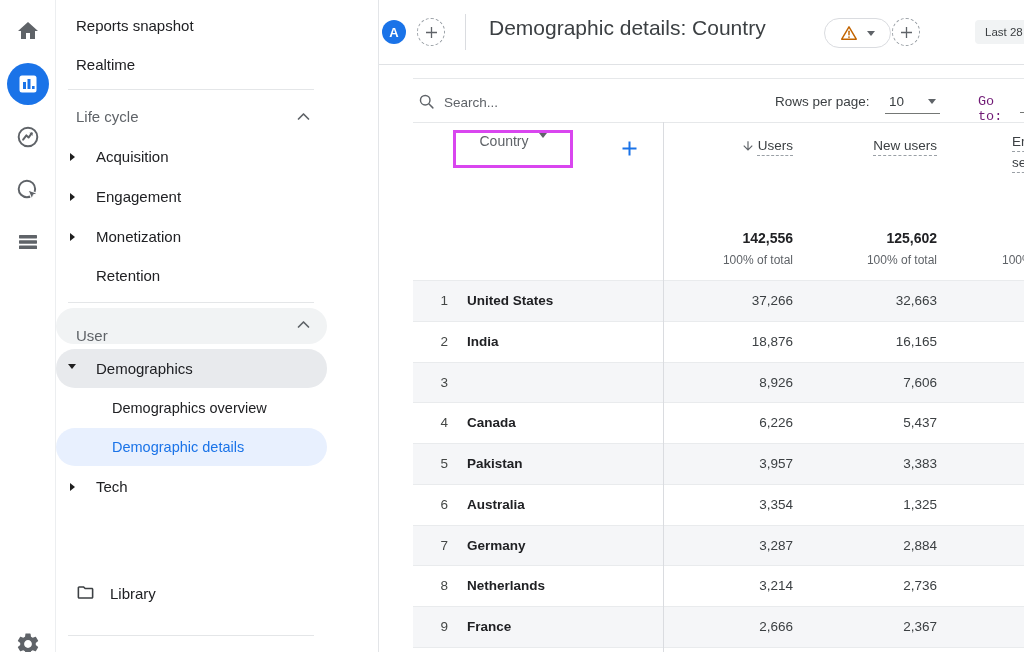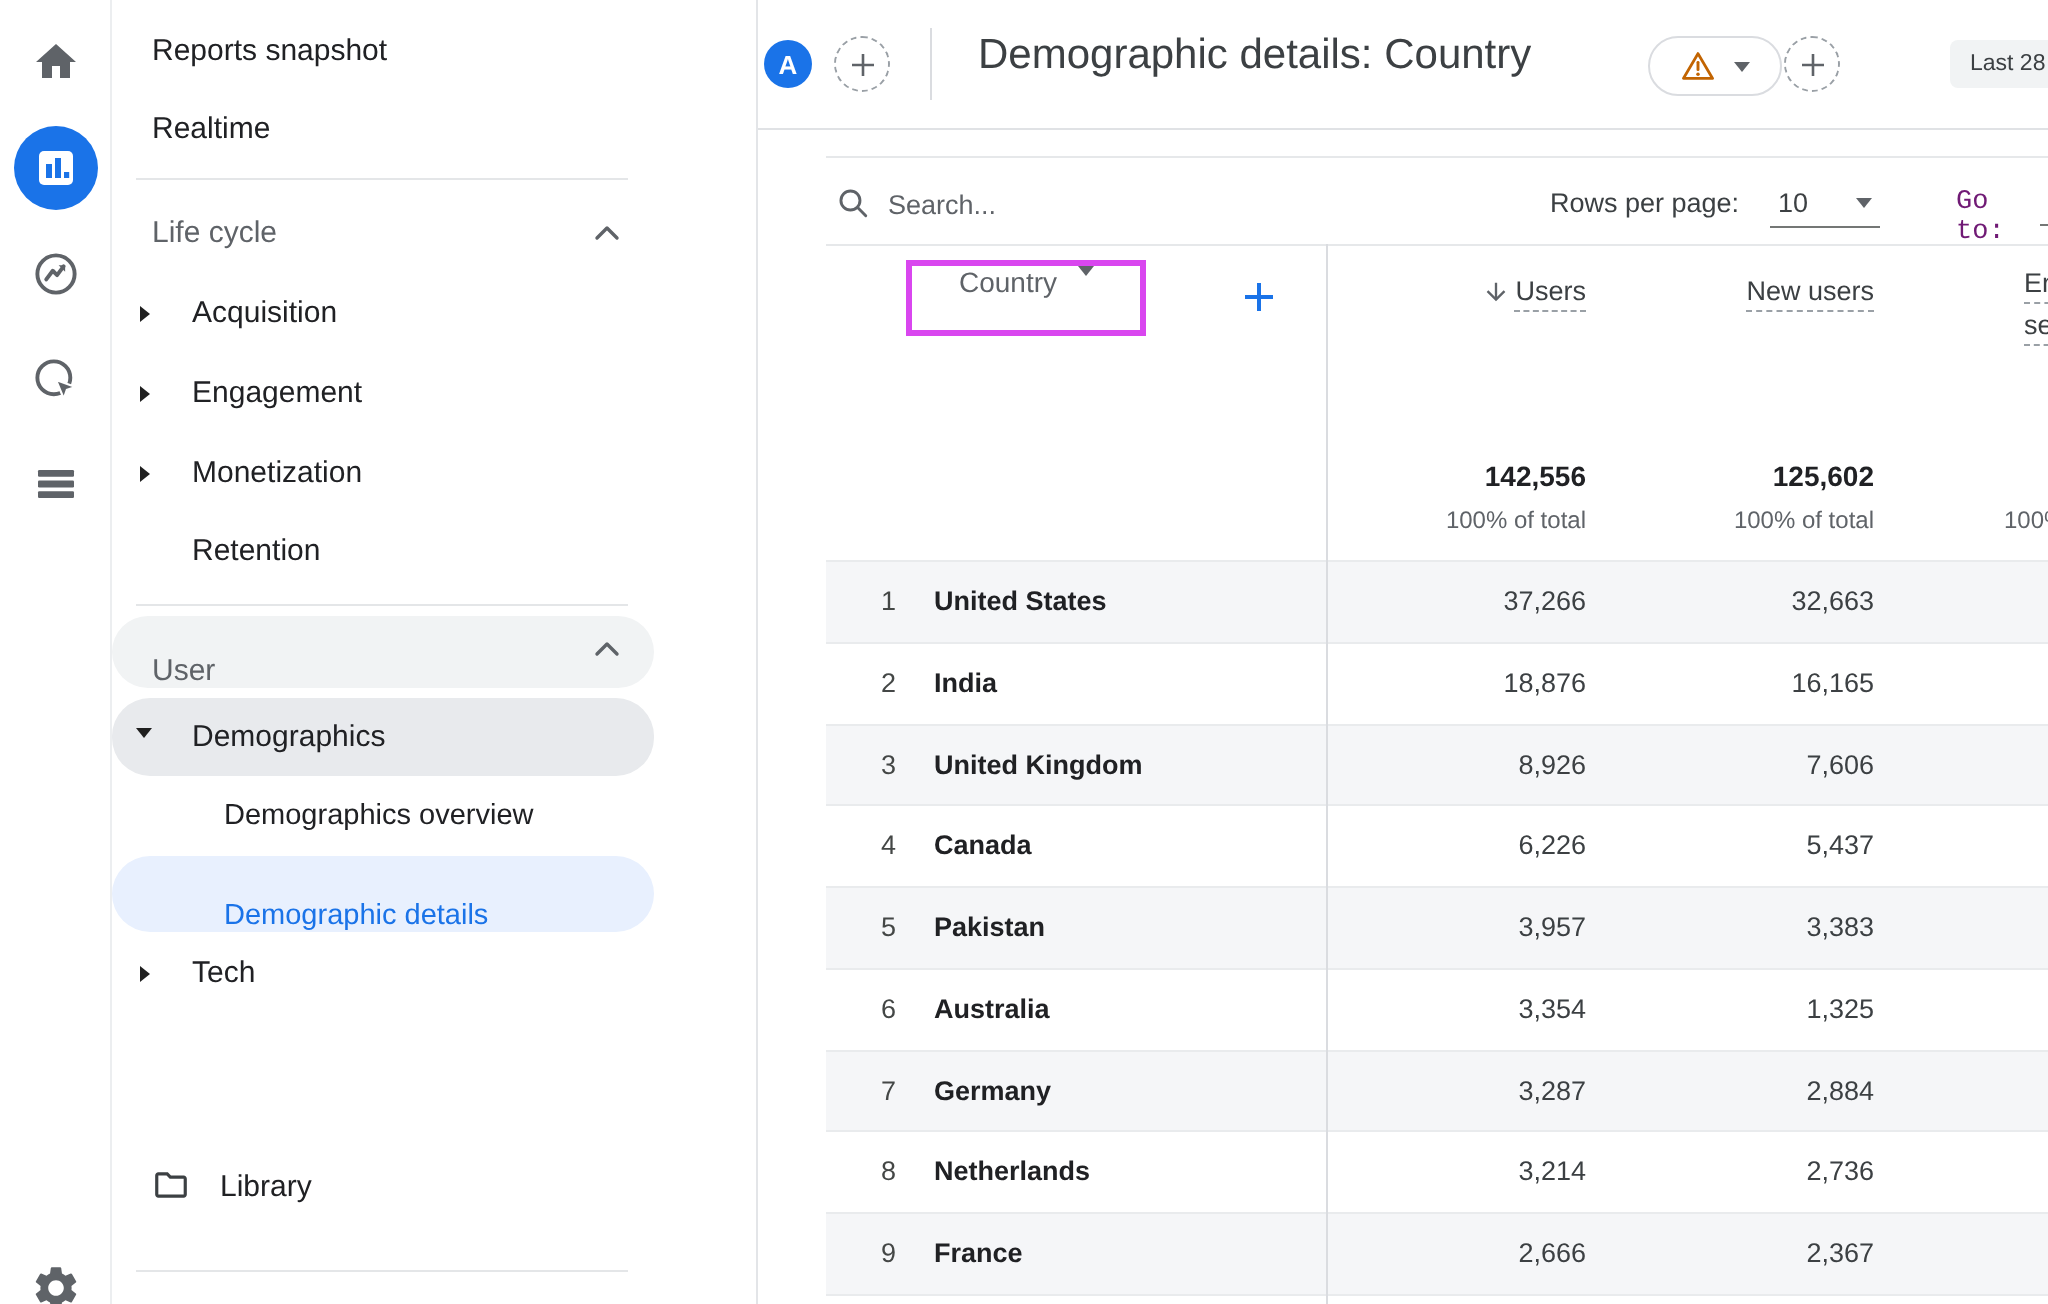--- a/index.html
+++ b/index.html
@@ -20,21 +20,21 @@
   .si-lc{top:107px;left:20px}
   .si-acq{top:147px;left:40px}.si-eng{top:187px;left:40px}.si-mon{top:227px;left:40px}.si-ret{top:266px;left:40px}
   .si-do{top:398px;left:56px;font-size:14.5px}
   .si-tech{top:477px;left:40px}
   .si-lib{top:584px;left:54px}
   .divider{position:absolute;left:12px;width:246px;height:1px;background:#e4e6e8;}
   .d1{top:89px}.d2{top:302px}.d3{top:635px}
   .pill{position:absolute;left:0;width:271px;border-radius:19px;display:flex;align-items:center;cursor:pointer;}
   .pill-user{top:308px;height:36px;background:#f1f3f4;padding-left:20px;box-sizing:border-box;color:#5f6368;font-size:15px;align-items:flex-end;}
   .pill-demo{top:349px;height:39px;background:#e8eaed;padding-left:40px;box-sizing:border-box;font-size:15px;}
-  .pill-dd{top:428px;height:38px;background:#e8f0fe;padding-left:56px;box-sizing:border-box;color:#1a73e8;font-size:14.5px;align-items:flex-end;}
+  .pill-dd{top:428px;height:38px;background:#e8f0fe;padding-left:56px;box-sizing:border-box;color:#1a73e8;font-size:14.5px;}
   .tri-right{position:absolute;width:0;height:0;border-top:4px solid transparent;border-bottom:4px solid transparent;border-left:5.5px solid #1f1f1f;}
   .tri-down{position:absolute;width:0;height:0;border-left:4.5px solid transparent;border-right:4.5px solid transparent;border-top:5.5px solid #1f1f1f;}
   .a-acq{top:153px;left:14px}.a-eng{top:193px;left:14px}.a-mon{top:233px;left:14px}.a-tech{top:483px;left:14px}
   .a-demo{top:364px;left:12px}
   .chev{position:absolute;left:241px;}
   .chev-lc{top:112px}.chev-user{top:320px}
   .lib-icon{position:absolute;left:20px;top:583px;}
 
   
   .header{position:absolute;left:378px;top:0;width:646px;height:64px;background:#fff;border-bottom:1px solid #e0e2e5;z-index:10;}
@@ -259,21 +259,20 @@
     <span class="cell newu">32,663</span>
   </div>
       <div class="row">
     <span class="cell rank">2</span>
     <span class="cell country">India</span>
     <span class="cell users">18,876</span>
     <span class="cell newu">16,165</span>
   </div>
       <div class="row stripe">
     <span class="cell rank">3</span>
-    <span class="cell country">United Kingdom</span>
     <span class="cell users">8,926</span>
     <span class="cell newu">7,606</span>
   </div>
       <div class="row">
     <span class="cell rank">4</span>
     <span class="cell country">Canada</span>
     <span class="cell users">6,226</span>
     <span class="cell newu">5,437</span>
   </div>
       <div class="row stripe">

